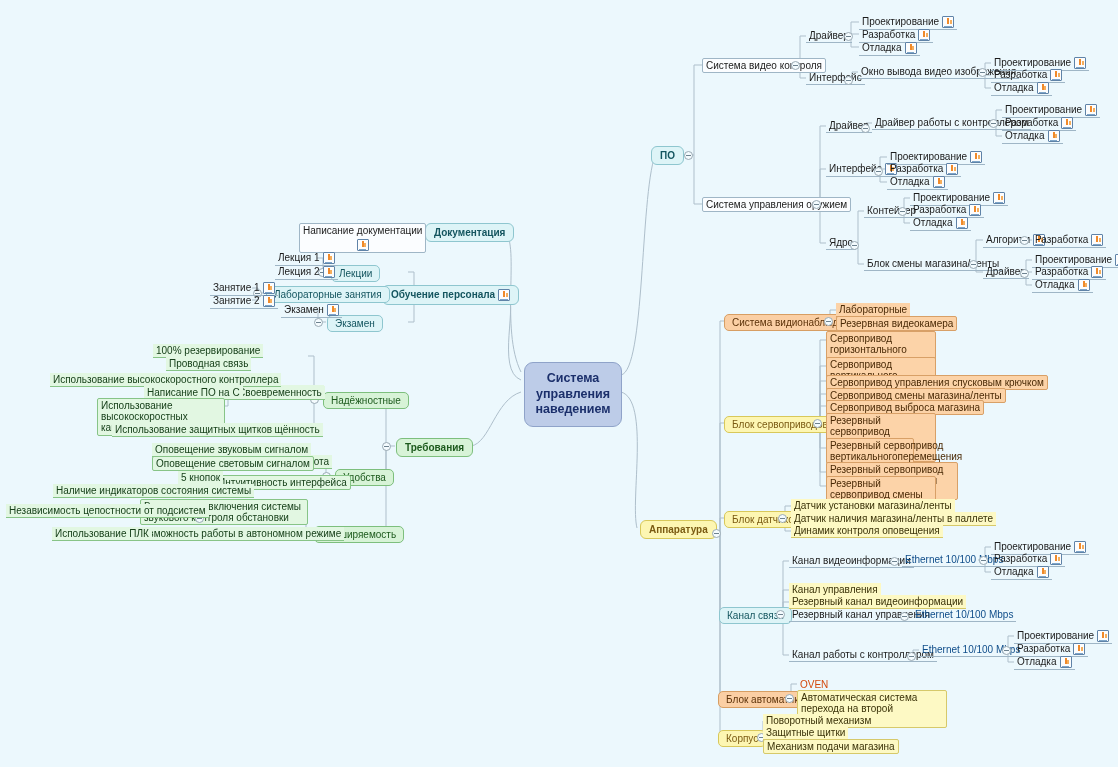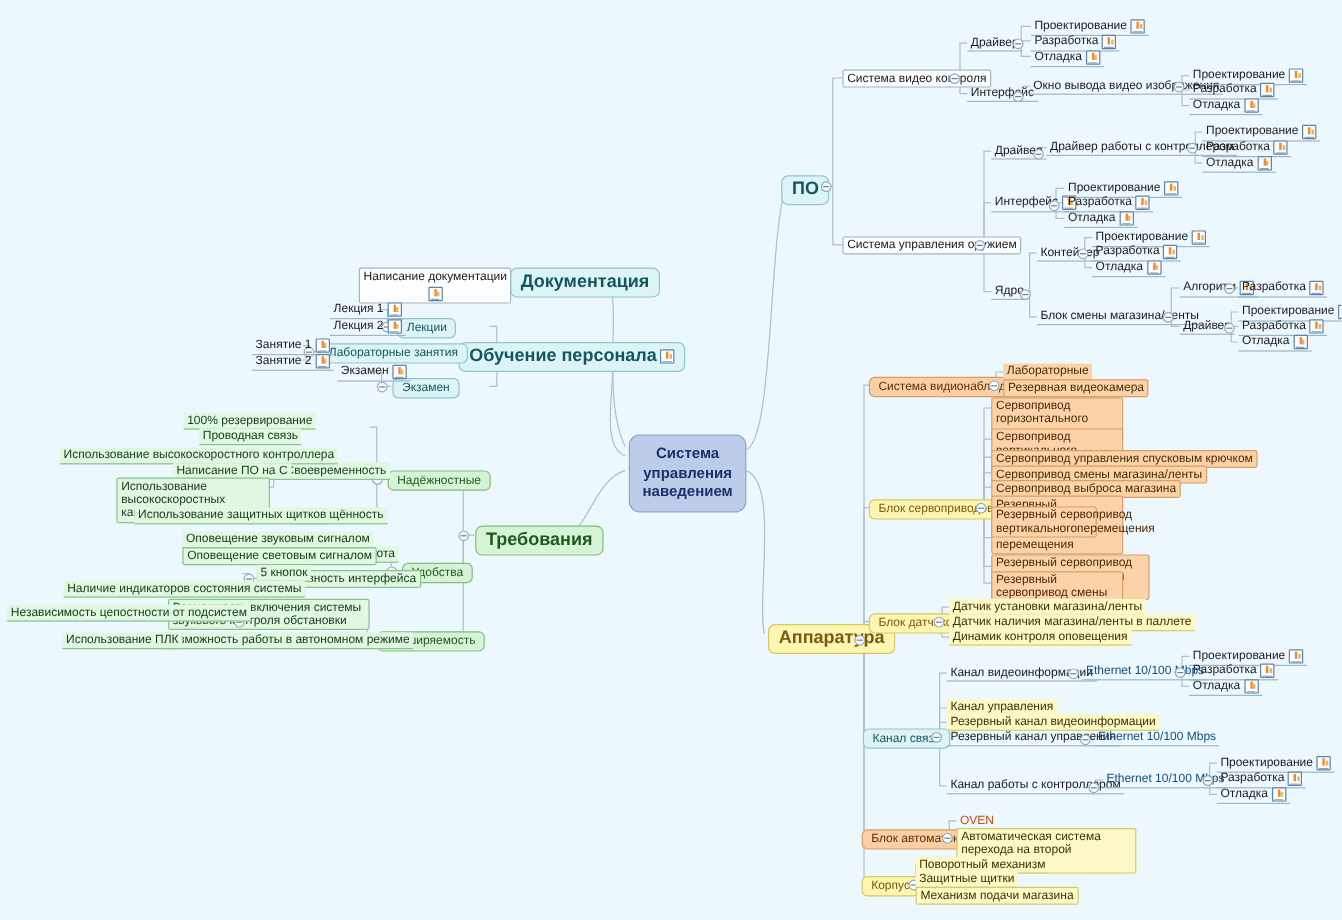--- a/index.html
+++ b/index.html
@@ -41,21 +41,21 @@
   
   .pill{
     border:1px solid #8fb8c9;
     border-radius:5px;
     padding:2px 7px;
     font-size:10px;
     background:#e3f5fa;
     color:#15545e;
   }
   .pill.mid{
-    font-size:15px;
+    font-size:10px;
     font-weight:bold;
     padding:3px 8px;
     border-radius:6px;
   }
 
   
   .cyan{background:#ddf4f7;border-color:#8ec6cf;color:#14555f;}
   .green{background:#d7f3d7;border-color:#7dbf7d;color:#1d5a1d;}
   .greenleaf{background:#e2f7e2;border-bottom-color:#87c487;color:#17401a;}
   .greenleaf.box{background:#e2f7e2;border-color:#87c487;}
@@ -601,21 +601,21 @@
   <span class="txt">Оповещение звуковым сигналом</span>
 </div>
 <div class="node leaf greenleaf box" style="left:152px;top:456px;">
   <span class="txt">Оповещение световым сигналом</span>
 </div>
 
 <div class="node leaf greenleaf box" style="left:214px;top:475px;">
   <span class="txt">Интуитивность интерфейса</span>
 </div>
 <div class="tog" style="left:203px;top:478px;"></div>
-<div class="node leaf greenleaf" style="left:178px;top:471px;margin-left:36px;">
+<div class="node leaf greenleaf" style="left:178px;top:471px;">
   <span class="txt">5 кнопок</span>
 </div>
 <div class="node leaf greenleaf" style="left:53px;top:484px;">
   <span class="txt">Наличие индикаторов состояния системы</span>
 </div>
 
 <div class="node pill green" style="left:314px;top:526px;">
   <span class="txt">Расширяемость</span>
 </div>
 <div class="tog" style="left:301px;top:529px;"></div>
@@ -668,21 +668,21 @@
 </div>
 <div class="node leaf orangeleaf box" style="left:826px;top:388px;">
   <span class="txt">Сервопривод смены магазина/ленты</span>
 </div>
 <div class="node leaf orangeleaf box" style="left:826px;top:400px;">
   <span class="txt">Сервопривод выброса магазина</span>
 </div>
 <div class="node leaf orangeleaf box wrap2" style="left:826px;top:413px;width:110px;white-space:normal;">
   <span class="txt">Резервный сервопривод горизонтального перемещения</span>
 </div>
-<div class="node leaf orangeleaf box wrap2" style="left:826px;top:422px;width:88px;white-space:normal;">
+<div class="node leaf orangeleaf box wrap2" style="left:826px;top:438px;width:88px;white-space:normal;">
   <span class="txt">Резервный сервопривод вертикальногоперемещения</span>
 </div>
 <div class="node leaf orangeleaf box wrap2" style="left:826px;top:462px;width:132px;white-space:normal;">
   <span class="txt">Резервный сервопривод управления спусковым крючком</span>
 </div>
 <div class="node leaf orangeleaf box wrap2" style="left:826px;top:476px;width:110px;white-space:normal;">
   <span class="txt">Резервный сервопривод смены магазина/ленты</span>
 </div>
 
 <div class="node pill yellow" style="left:724px;top:511px;">

